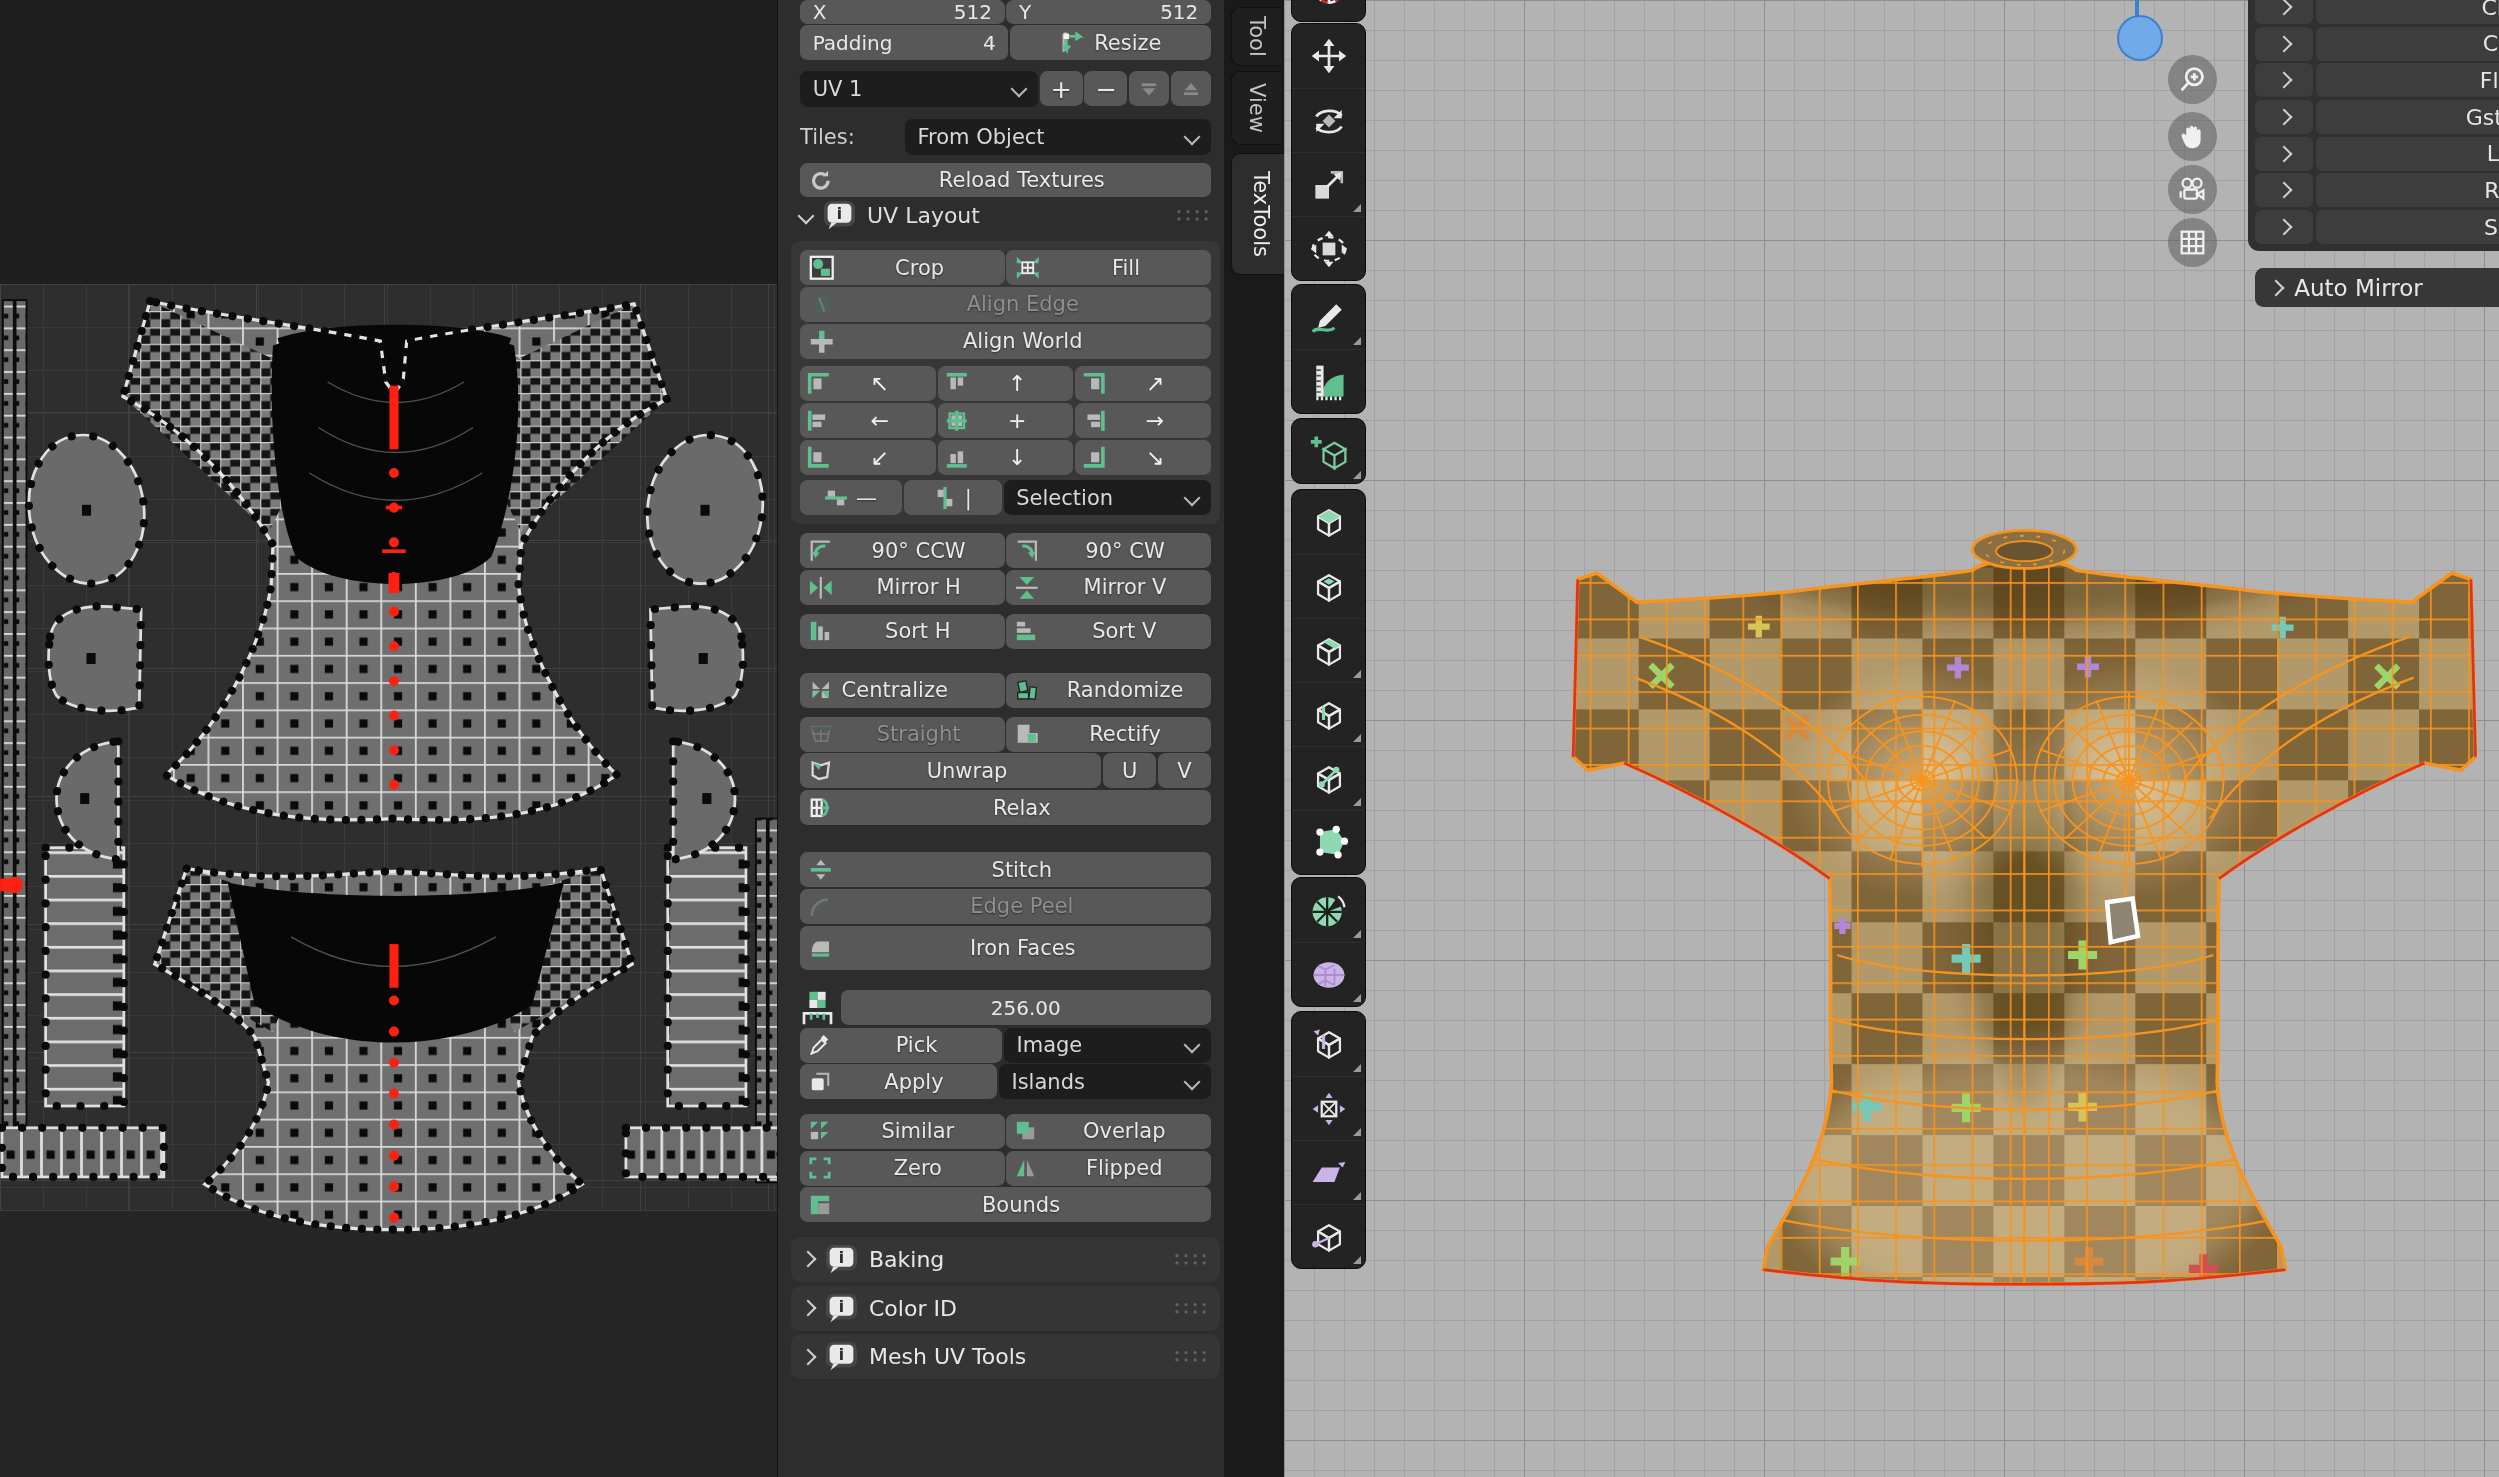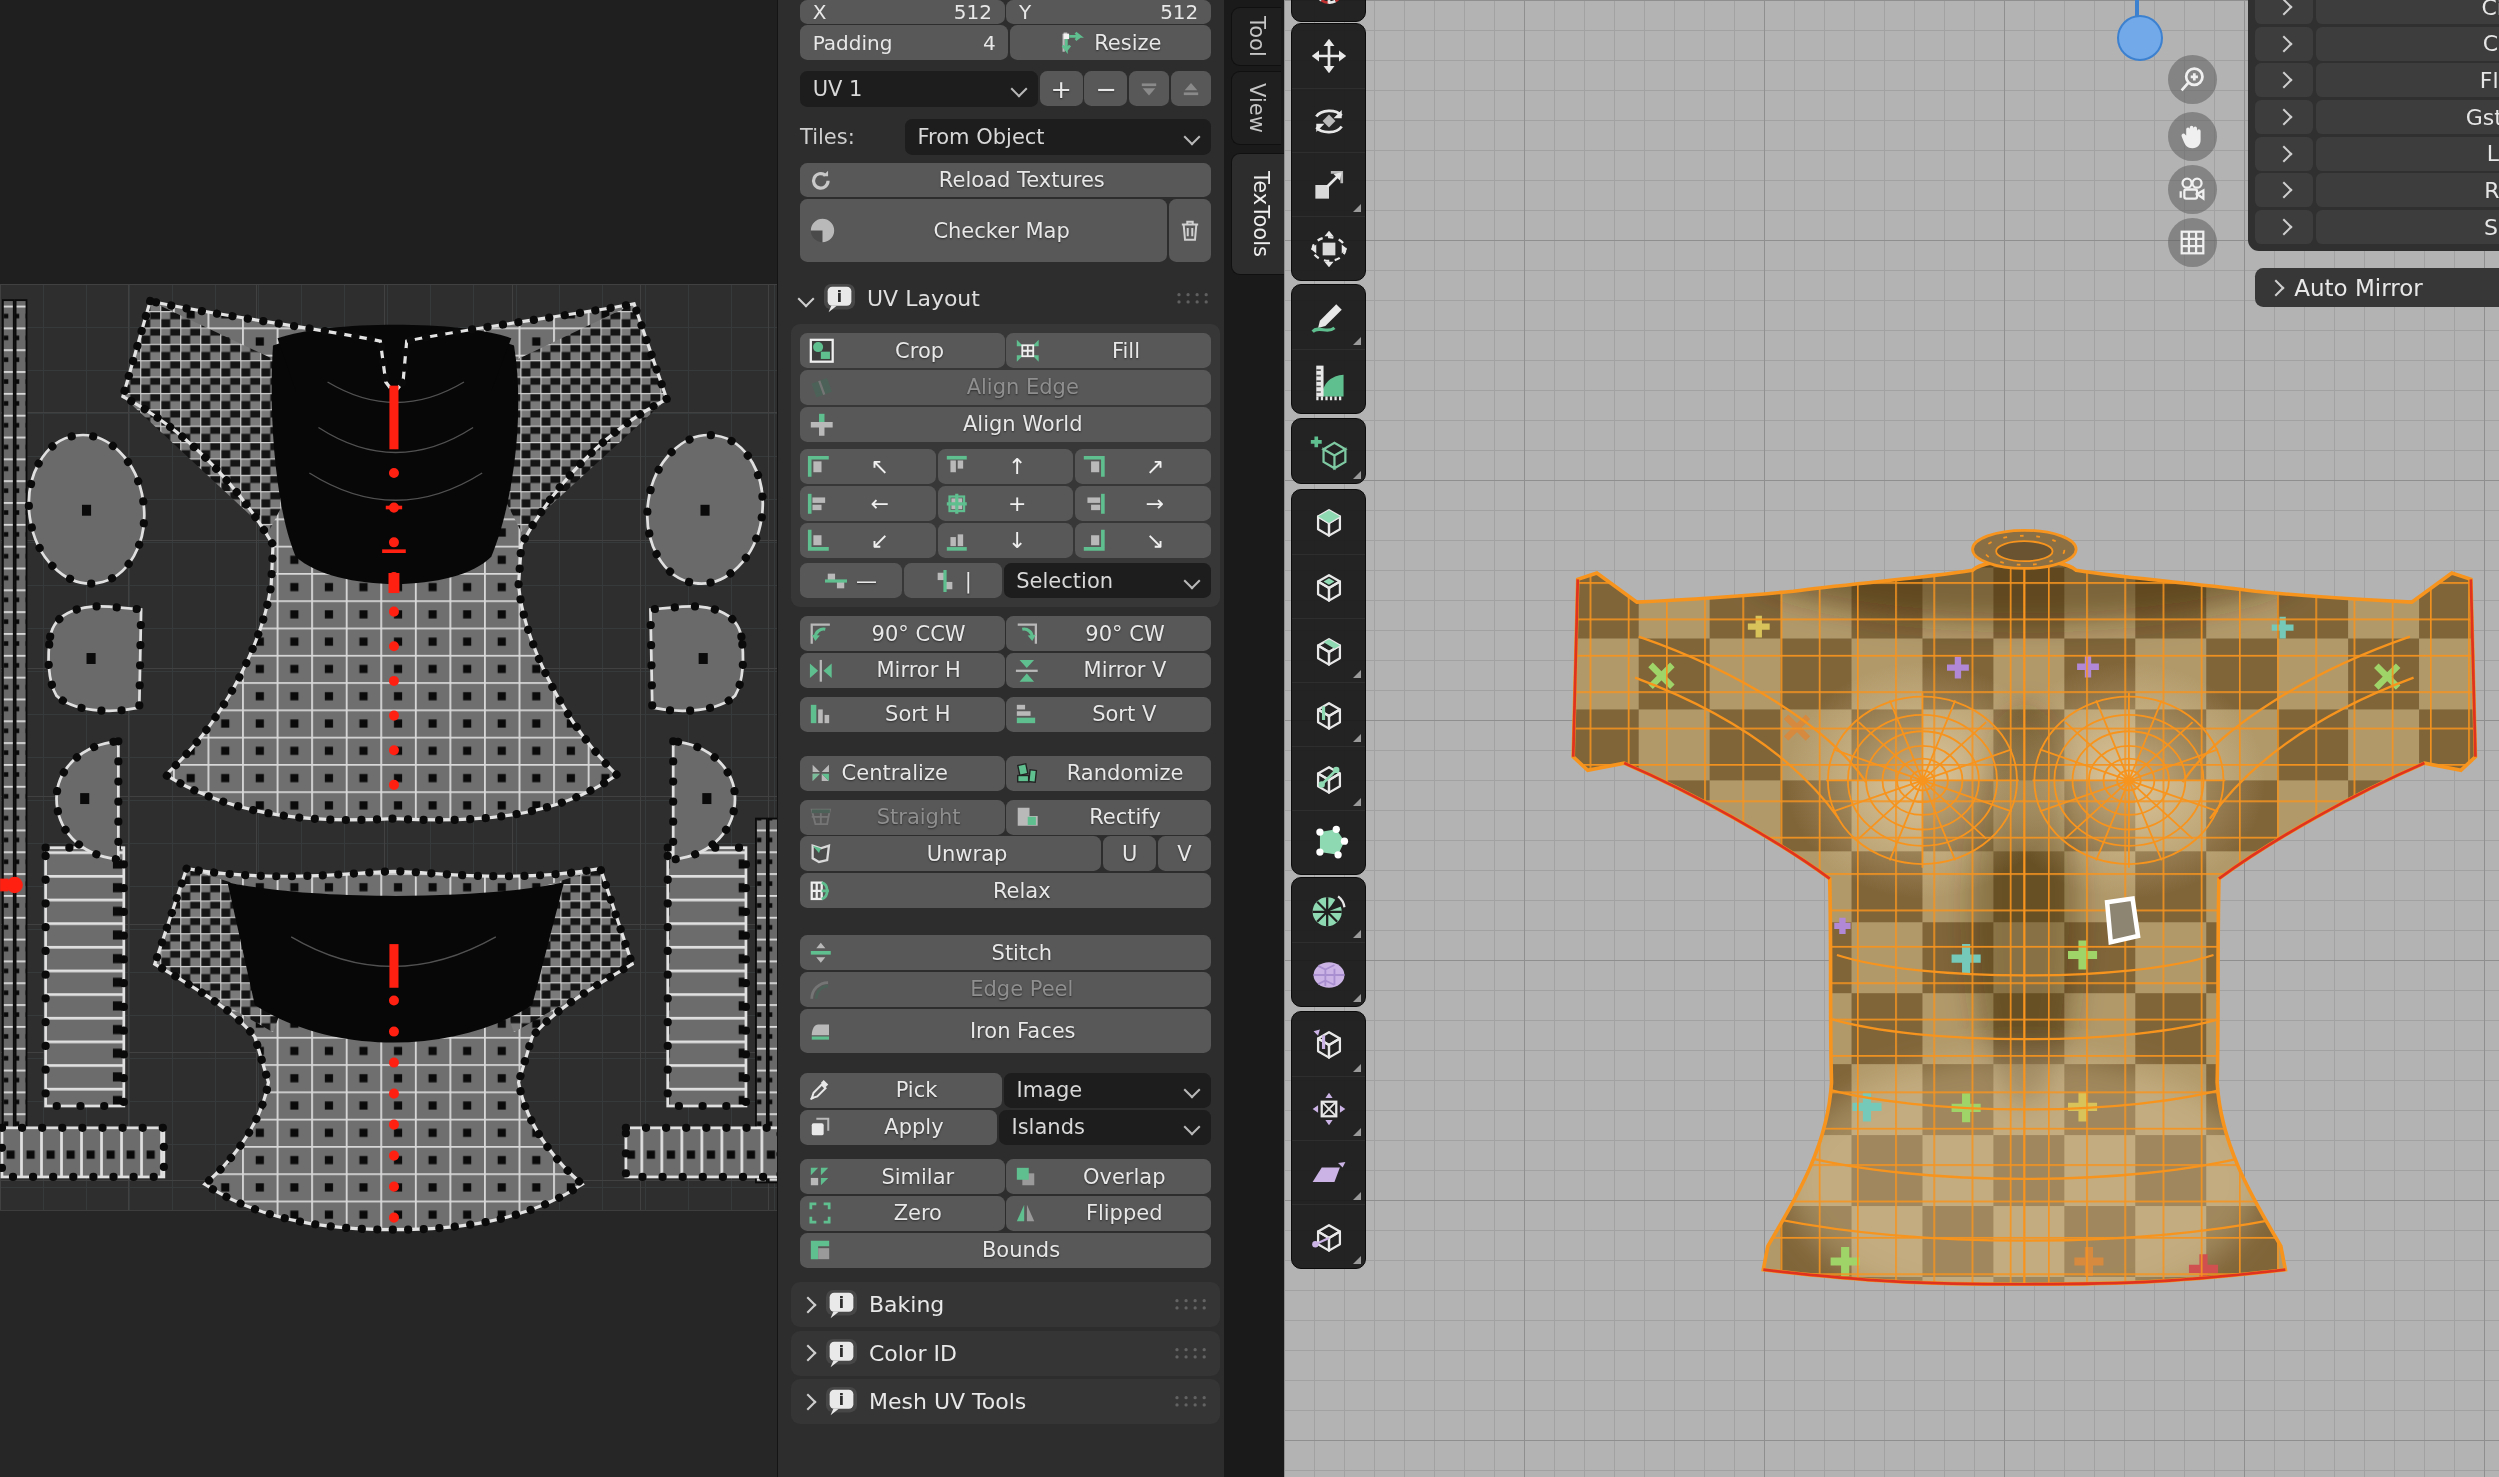--- a/index.html
+++ b/index.html
@@ -276,35 +276,20 @@
     </div>
   </div>
 
   <div class="btn mb2" style="height:34px;justify-content:flex-start">
     <svg width="23.6" height="23.6" viewBox="0 0 26 26">
       <path d="M21 13a8 8 0 1 1-3-6.2" stroke="#c9c9c9" stroke-width="3.5" fill="none"></path>
       <path d="M21 2v6h-6z" fill="#c9c9c9"></path>
         </svg>
     <span style="flex:1;text-align:center">Reload Textures</span>
   </div>
-  <div class="r" style="margin-bottom:20px">
-    <div class="btn grow" style="height:63px;justify-content:flex-start">
-      <svg width="27" height="27" viewBox="0 0 30 30">
-        <circle cx="15" cy="15" r="13" fill="#4a4a4a"></circle>
-        <path d="M15 2a13 13 0 0 1 0 26V15H2A13 13 0 0 1 15 2Z" fill="#b9b9b9"></path>
-          </svg>
-      <span style="flex:1;text-align:center">Checker Map</span>
-    </div>
-    <div class="btn" style="width:42px;height:63px">
-      <svg width="22" height="23.6" viewBox="0 0 24 26">
-        <path d="M3 6h18M9 6V3h6v3M5 6l1.5 17h11L19 6" stroke="#d0d0d0" stroke-width="2.2" fill="none"></path>
-        <path d="M9.5 10v9M14.5 10v9" stroke="#d0d0d0" stroke-width="2.2"></path>
-          </svg>
-    </div>
-  </div>
 
   <div style="display:flex;align-items:center;gap:11px;height:33px;margin-bottom:9px">
     <span class="chevD"></span>
     <svg class="infoic" width="33" height="31" viewBox="0 0 36 34">
       <rect x="1" y="1" width="34" height="28" rx="8" fill="#474747"></rect>
       <rect x="5" y="4" width="26" height="21" rx="5" fill="#e9e9e9"></rect>
       <path d="M9 25l-3 7 9-7z" fill="#e9e9e9"></path>
       <text x="18" y="21" font-size="17" font-weight="bold" fill="#2a2a2a" text-anchor="middle">i</text>
         </svg>
     <span style="font-size:22px">UV Layout</span>
@@ -584,20 +569,33 @@
       <span style="flex:1;text-align:center">Edge Peel</span>
         </div>
     <div class="btn" style="height:44px;justify-content:flex-start;margin-bottom:20px">
       <svg width="25.5" height="23.6" viewBox="0 0 28 26">
         <path d="M10 6h12v12H3c0-7 3-12 7-12z" fill="#b9b9b9"></path>
         <path d="M3 21h19" stroke="#5fbf8f" stroke-width="3.5"></path>
           </svg>
       <span style="flex:1;text-align:center">Iron Faces</span>
         </div>
 
+    <div style="display:flex;align-items:center;gap:5.5px;margin-bottom:1.8px">
+      <svg width="35" height="36" viewBox="0 0 38 40">
+        <rect x="10" y="2" width="9" height="9" fill="#5fbf8f"></rect>
+            <rect x="19" y="11" width="9" height="9" fill="#5fbf8f"></rect>
+        <rect x="19" y="2" width="9" height="9" fill="#e8e8e8"></rect>
+            <rect x="10" y="11" width="9" height="9" fill="#e8e8e8"></rect>
+        <path d="M4 38V26h30v12" fill="none" stroke="#e8e8e8" stroke-width="3"></path>
+        <path d="M12 26v7M19 26v5M26 26v7" stroke="#5fbf8f" stroke-width="3"></path>
+          </svg>
+      <div class="valbtn grow" style="height:35px;justify-content:center">
+        <span>256.00</span>
+          </div>
+    </div>
     <div class="r mb2">
       <div class="btn" style="width:202px;justify-content:flex-start">
         <svg width="22" height="22" viewBox="0 0 24 24">
           <path d="M3 21l2-6 9-9 4 4-9 9z" fill="none" stroke="#e8e8e8" stroke-width="2.2"></path>
           <path d="M13 4l3-3 5 5-3 3z" fill="#e8e8e8"></path>
               <path d="M2 22l3-2" stroke="#e8e8e8" stroke-width="2.2"></path>
             </svg>
         <span style="flex:1;text-align:center">Pick</span>
           </div>
       <div class="drop grow" style="height:35px">

